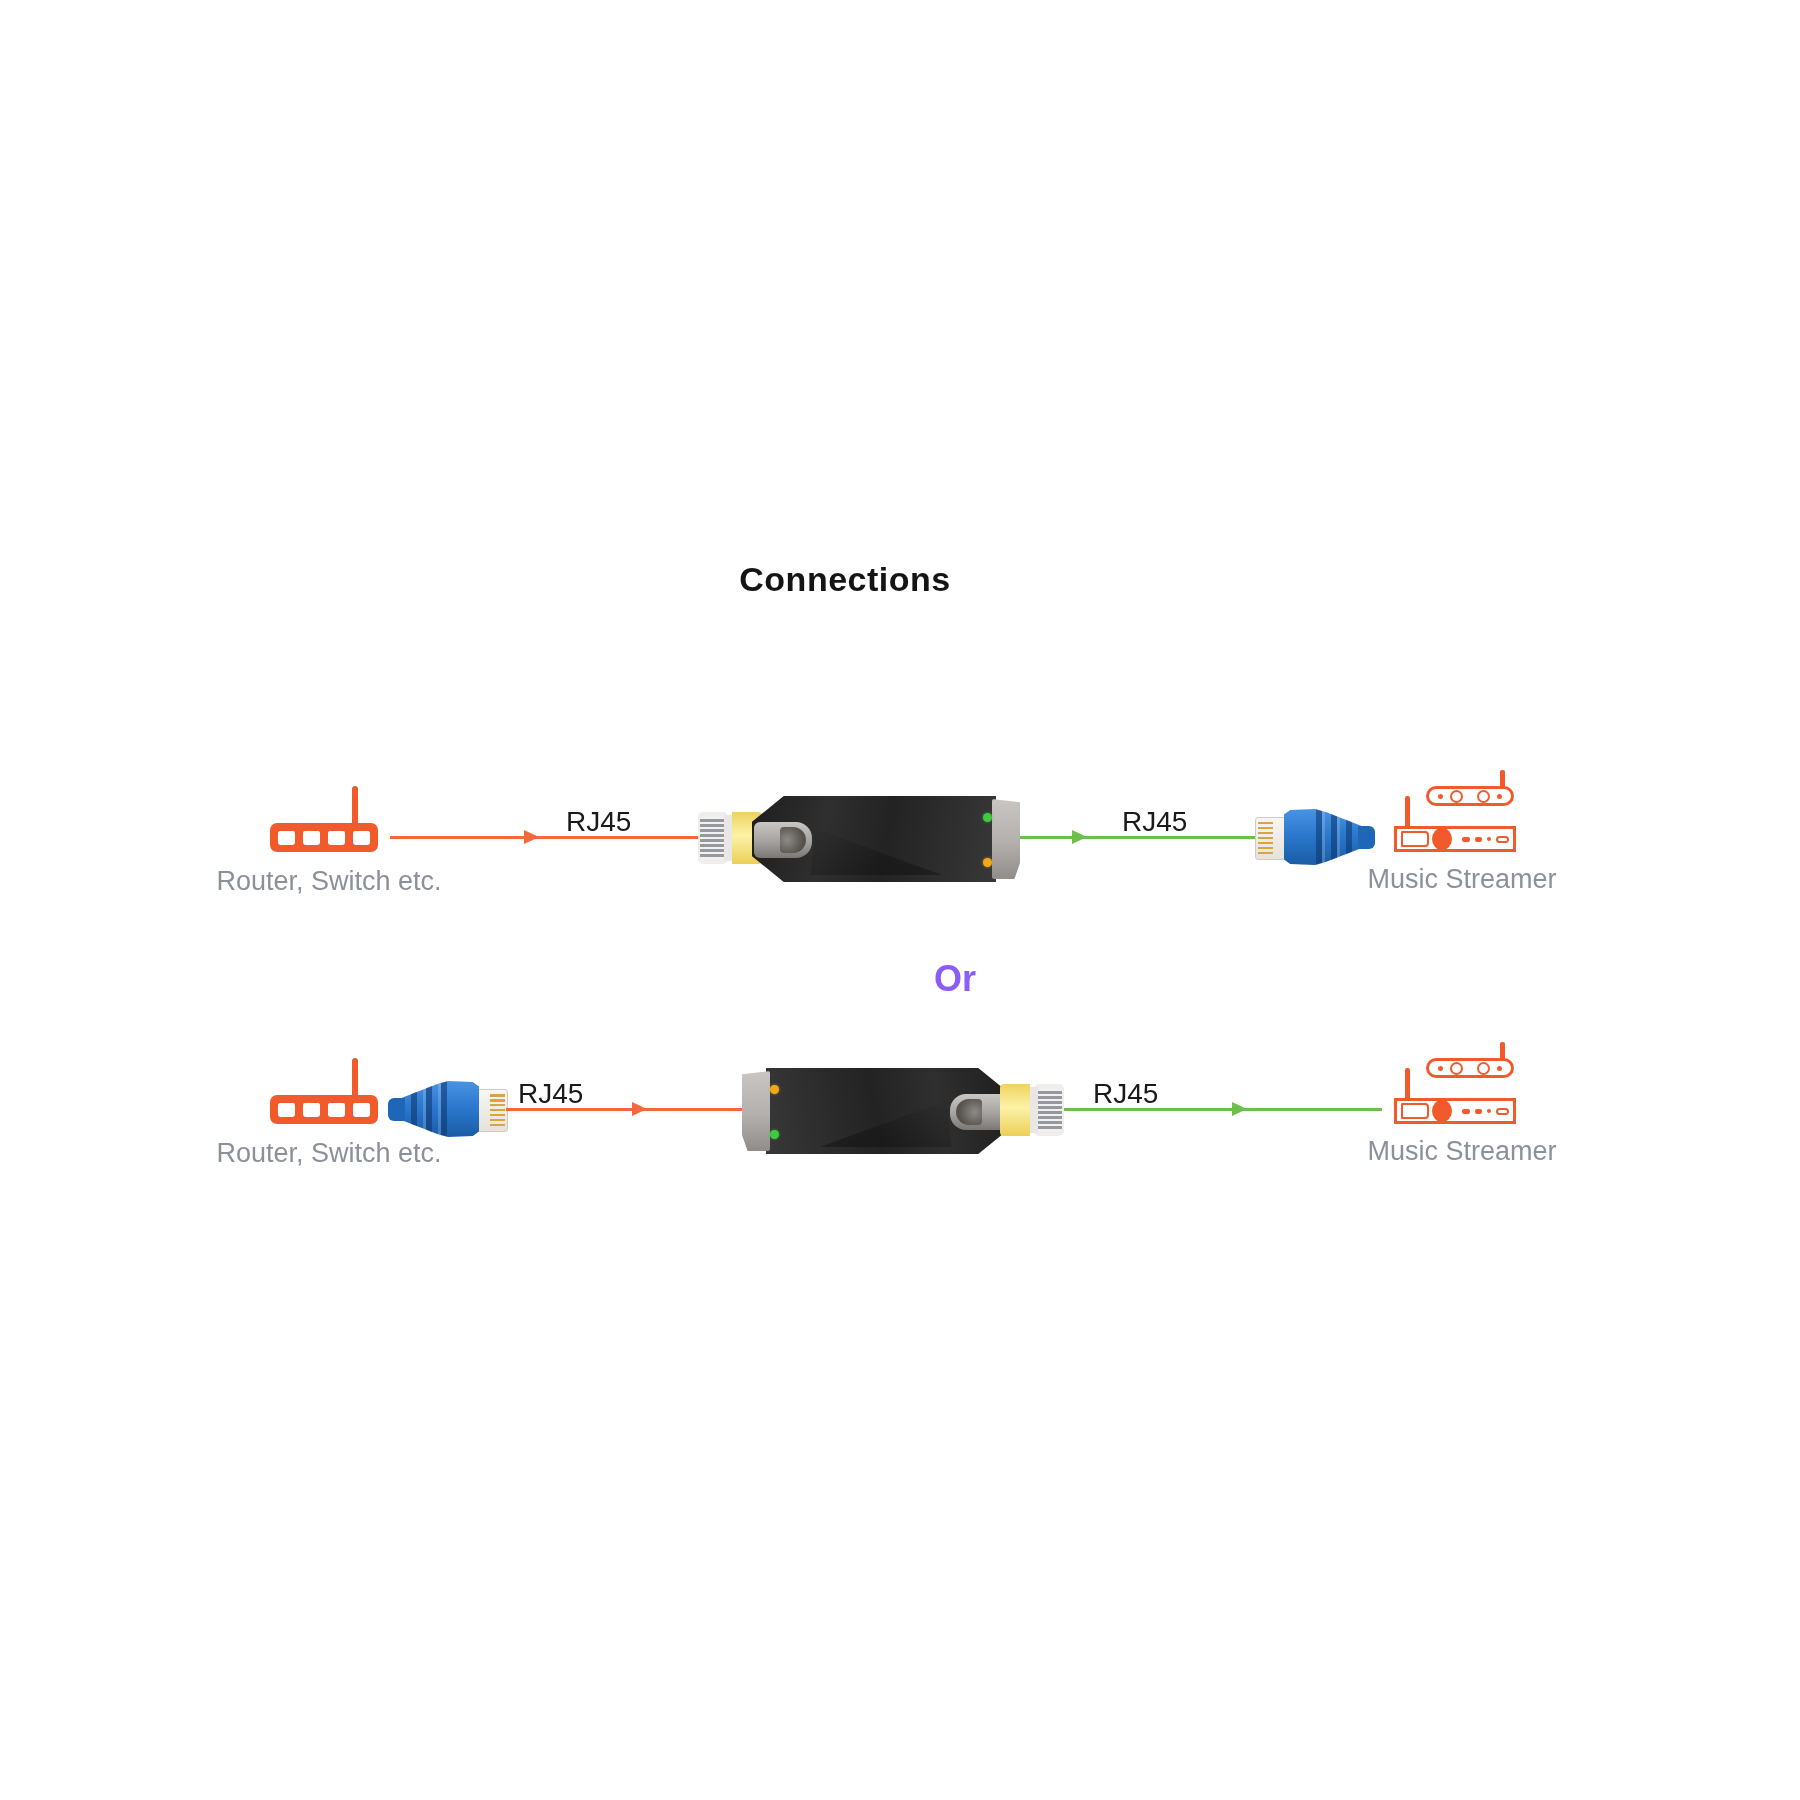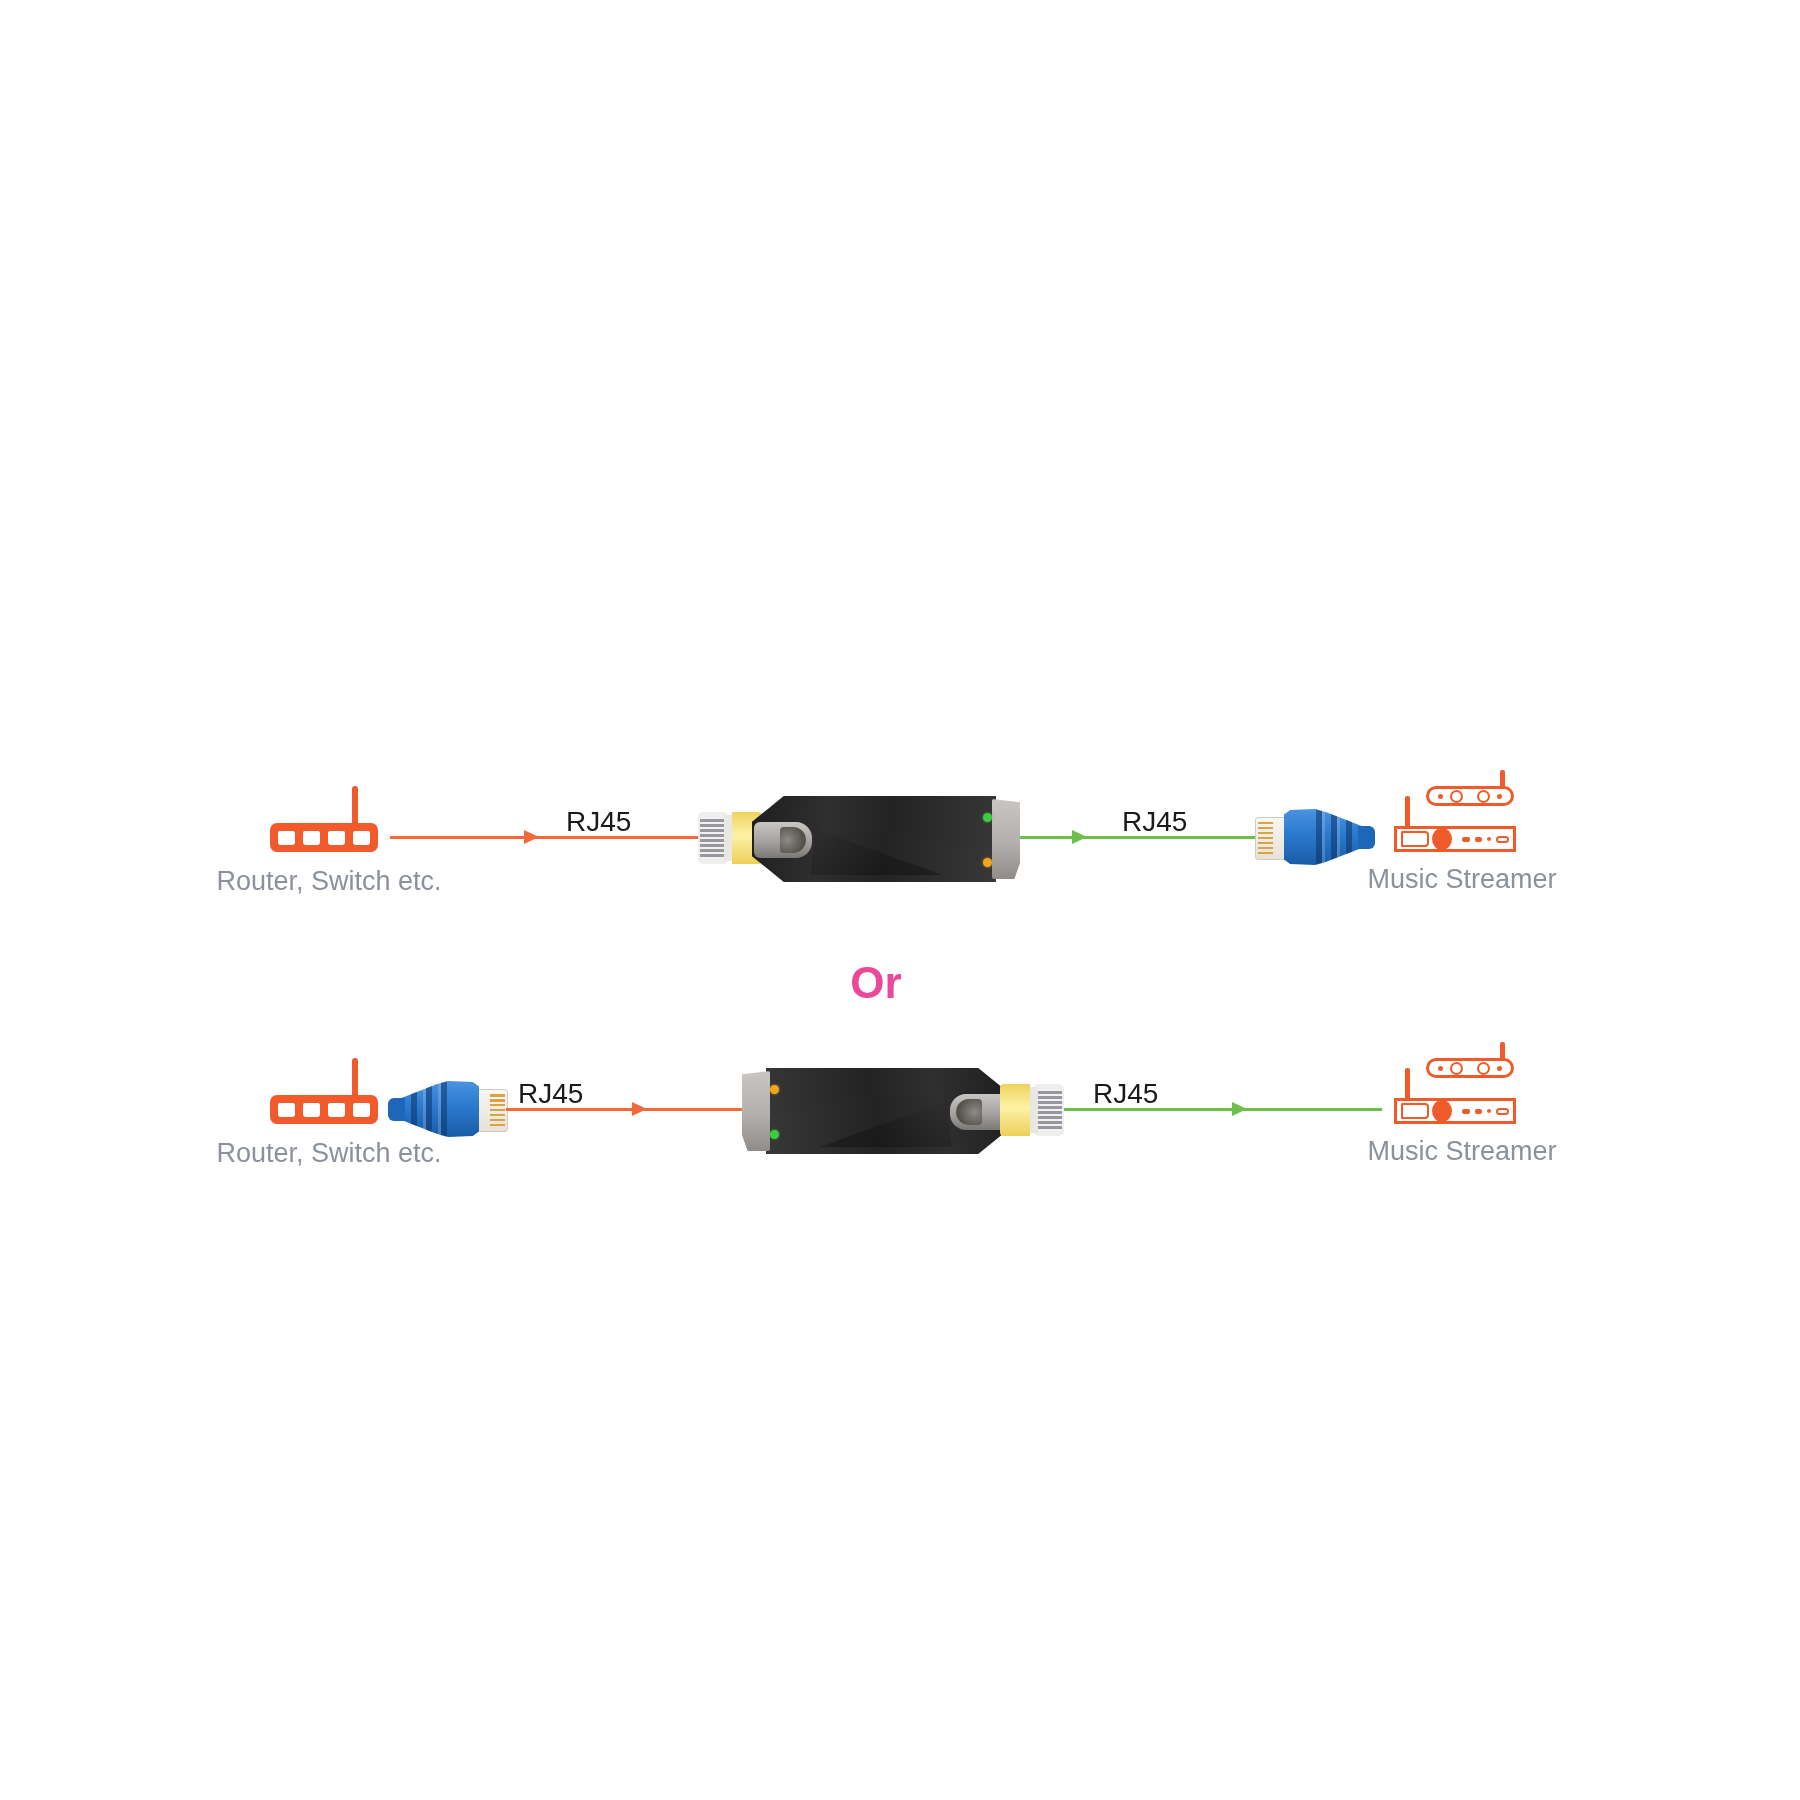--- a/index.html
+++ b/index.html
@@ -5,22 +5,22 @@
   html,body { margin:0; padding:0; background:#ffffff; }
   body { width:1800px; height:1800px; position:relative; font-family:"Liberation Sans", sans-serif; }
   .canvas { position:absolute; left:0; top:0; width:1800px; height:1800px; background:#fff; overflow:hidden; }
   .abs { position:absolute; }
 
   
   .page-title { left:245px; top:494px; width:1200px; text-align:center;
     font-size:62px; font-weight:bold; font-style:italic; color:#788089; letter-spacing:1px; }
   .page-subtitle { left:245px; top:560px; width:1200px; text-align:center;
     font-size:34px; font-weight:bold; color:#141414; letter-spacing:0.5px; }
-  .or-label { left:776px; top:958px; width:200px; text-align:center;
-    font-size:44px; font-weight:bold; color:#ec4899; }
+  .or-label { left:776px; top:958px; width:200px; text-align:right;
+    font-size:36px; font-weight:bold; color:#8b5cf6; }
 
   
   .dev-label { font-size:27px; color:#8a919b; text-align:center; }
   .rj45-label { width:110px; text-align:left; font-size:28px; color:#1a1a1a; }
 
   
   .line { height:3px; }
   .line-orange { background:#f4693b; }
   .line-green  { background:#6cbf4b; }
   .arrow { width:0; height:0; border-top:7px solid transparent; border-bottom:7px solid transparent; }
@@ -99,20 +99,21 @@
   .st-dash.d3 { width:4px; height:4px; border-radius:50%; }
   .st-oval { width:13px; height:7px; border:2px solid #f15b2b; border-radius:5px; box-sizing:border-box; }
 
   .flip { transform:scaleX(-1); }
 </style>
 </head>
 <body>
 
 <div class="canvas">
 
+  <div class="abs page-subtitle">Connections</div>
 
   <div>
 
     <div class="abs router" style="left:270px; top:786px;">
       <div class="router-antenna"></div>
       <div class="router-body">
         <div class="router-port"></div>
         <div class="router-port"></div>
         <div class="router-port"></div>
         <div class="router-port"></div>

